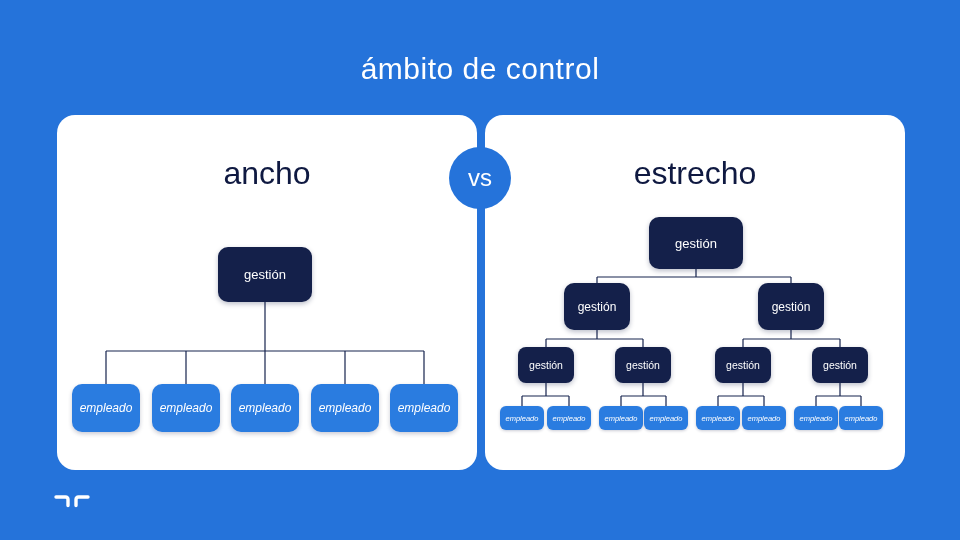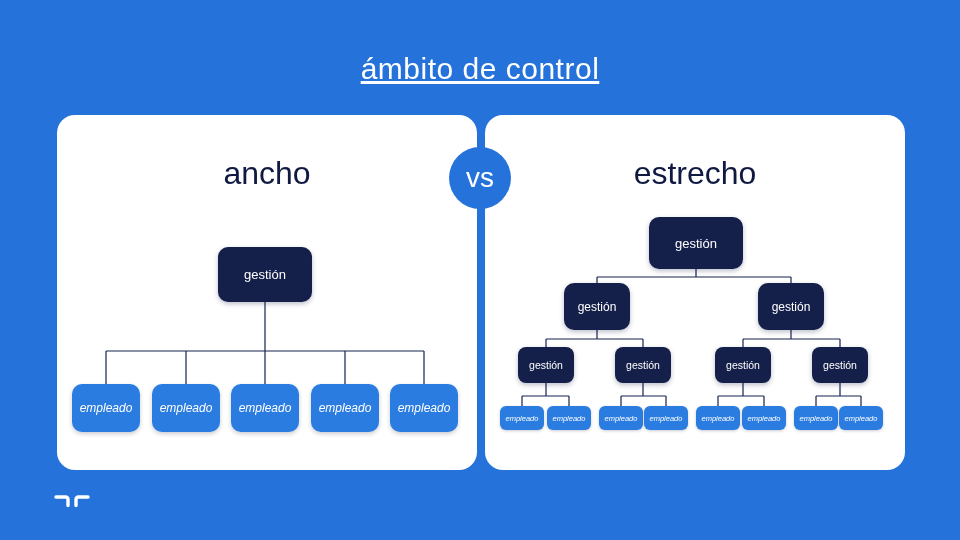--- a/index.html
+++ b/index.html
@@ -9,30 +9,30 @@
     --blue-box:#2A7CE0;
     --connector:#16244E;
     --title-text:#FFFFFF;
     --heading-text:#0F1941;
   }
   *{margin:0;padding:0;box-sizing:border-box;}
   html,body{width:960px;height:540px;}
   body{font-family:"Liberation Sans","DejaVu Sans",sans-serif;}
   .stage{position:relative;width:960px;height:540px;background:var(--background);overflow:hidden;}
   .slide-title{position:absolute;left:0;top:52px;width:960px;text-align:center;
-    color:var(--title-text);font-size:30px;font-weight:400;letter-spacing:.5px;text-decoration:underline;}
+    color:var(--title-text);font-size:30px;font-weight:400;letter-spacing:.5px;}
   .panel{position:absolute;top:115px;width:420px;height:355px;background:var(--panel-bg);border-radius:18px;}
   .panel.left{left:57px;}
   .panel.right{left:485px;}
   .panel-heading{position:absolute;width:420px;top:155px;text-align:center;
     color:var(--heading-text);font-size:32px;font-weight:400;}
   .panel-heading.left{left:57px;}
   .panel-heading.right{left:485px;}
   .vs-badge{position:absolute;left:449px;top:147px;width:62px;height:62px;border-radius:50%;
-    background:var(--background);color:#fff;font-size:28px;display:flex;align-items:center;justify-content:center;}
+    background:var(--background);color:#fff;font-size:24px;display:flex;align-items:center;justify-content:center;}
   svg.connectors{position:absolute;left:0;top:0;width:960px;height:540px;pointer-events:none;}
   .node{position:absolute;display:flex;align-items:center;justify-content:center;color:#fff;text-align:left;}
   .node.navy{background:var(--navy-box);border-radius:10px;box-shadow:0 2px 5px rgba(16,25,65,.28);}
   .node.blue{background:var(--blue-box);border-radius:10px;box-shadow:0 2px 4px rgba(16,25,65,.22);font-style:italic;}
   .node.sm{border-radius:8px;}
   .node.xs{border-radius:6px;box-shadow:0 1px 3px rgba(16,25,65,.22);}
   .logo{position:absolute;left:54px;top:492px;width:36px;height:16px;}
 </style>
 </head>
 <body>

